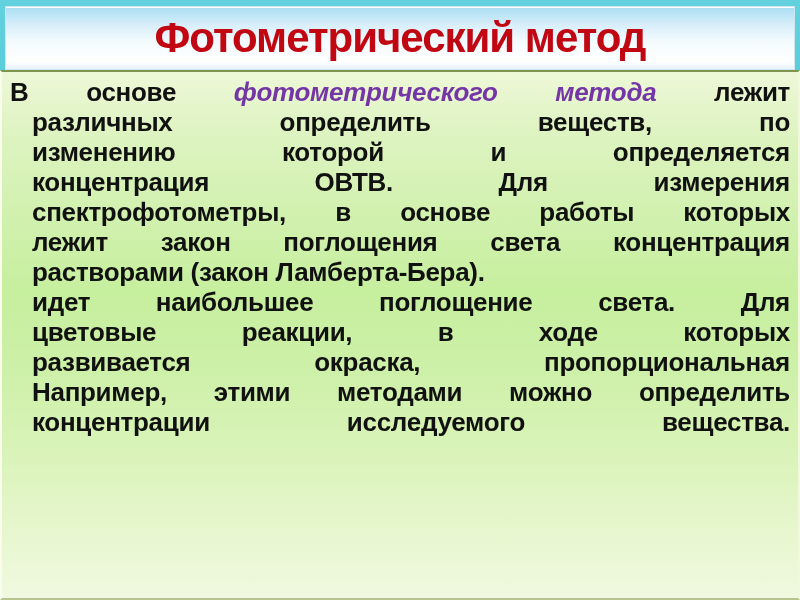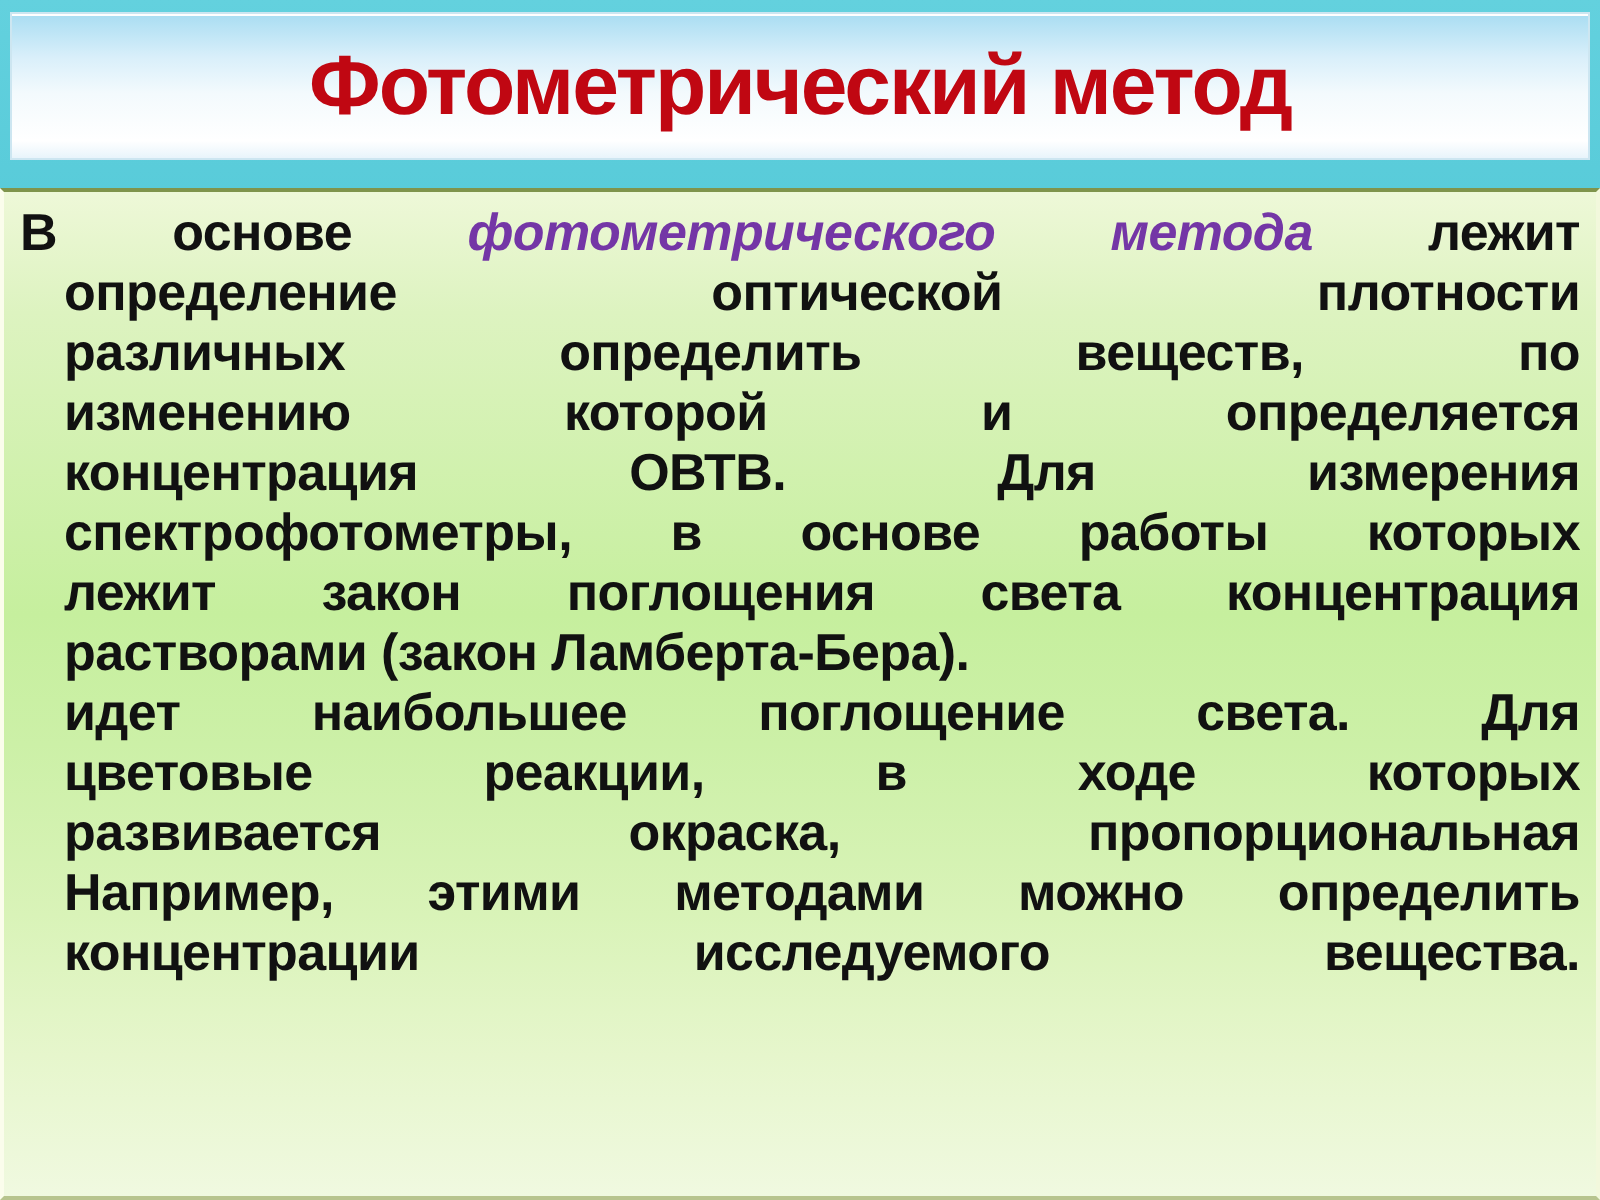--- a/index.html
+++ b/index.html
@@ -7,21 +7,21 @@
   body { font-family: "Liberation Sans", sans-serif; }
 
   .slide {
     position: relative;
     width: 800px; height: 600px;
     background: linear-gradient(180deg, #63d1de 0%, #3cbccd 60%, #2fb4c6 100%);
   }
 
   .title-bar {
     position: absolute;
-    left: 5px; right: 5px; top: 6px; height: 74px;
+    left: 5px; right: 5px; top: 6px; height: 64px;
     background: linear-gradient(180deg, #a9ddf2 0%, #d9effa 30%, #f3fafd 55%, #ffffff 88%, #e8f4fb 100%);
     border: 1px solid #cde6f1;
     box-shadow: inset 0 1px 0 #ffffff;
     display: flex; align-items: center; justify-content: center;
   }
   .title-text {
     font-size: 42px;
     font-weight: bold;
     letter-spacing: -1px;
     color: #c00712;
@@ -31,21 +31,20 @@
     position: absolute;
     left: 0; right: 0; top: 70px; bottom: 0;
     background: linear-gradient(180deg,
       #eef8d8 0%, #ddf3c0 12%, #c6ef9e 42%, #ccf0a7 55%,
       #d9f3b8 72%, #e6f6cc 86%, #f0f9e0 100%);
     border-top: 2px solid #7f944c;
     border-left: 2px solid #fbfdec;
     border-right: 2px solid #f2f8dc;
     border-bottom: 2px solid #b7c48e;
     padding: 5px 8px 0 0;
-    margin-top: 24px;
   }
 
   .line {
     font-size: 26px;
     font-weight: bold;
     line-height: 30px;
     letter-spacing: -0.3px;
     color: #111111;
     text-align: justify;
     text-align-last: justify;
@@ -63,21 +62,20 @@
 </style>
 </head>
 <body>
 
 <div class="slide">
   <div class="title-bar">
     <div class="title-text">Фотометрический метод</div>
   </div>
   <div class="body-panel">
       <div class="line first"><span>В основе </span><span class="accent">фотометрического метода</span><span> лежит</span></div>
-      <div class="line"><span>определение оптической плотности</span></div>
       <div class="line"><span>различных определить веществ, по</span></div>
       <div class="line"><span>изменению которой и определяется</span></div>
       <div class="line"><span>концентрация ОВТВ. Для измерения</span></div>
       <div class="line"><span>спектрофотометры, в основе работы которых</span></div>
       <div class="line"><span>лежит закон поглощения света концентрация</span></div>
       <div class="line last"><span>растворами (закон Ламберта-Бера).</span></div>
       <div class="line"><span>идет наибольшее поглощение света. Для</span></div>
       <div class="line"><span>цветовые реакции, в ходе которых</span></div>
       <div class="line"><span>развивается окраска, пропорциональная</span></div>
       <div class="line"><span>Например, этими методами можно определить</span></div>

